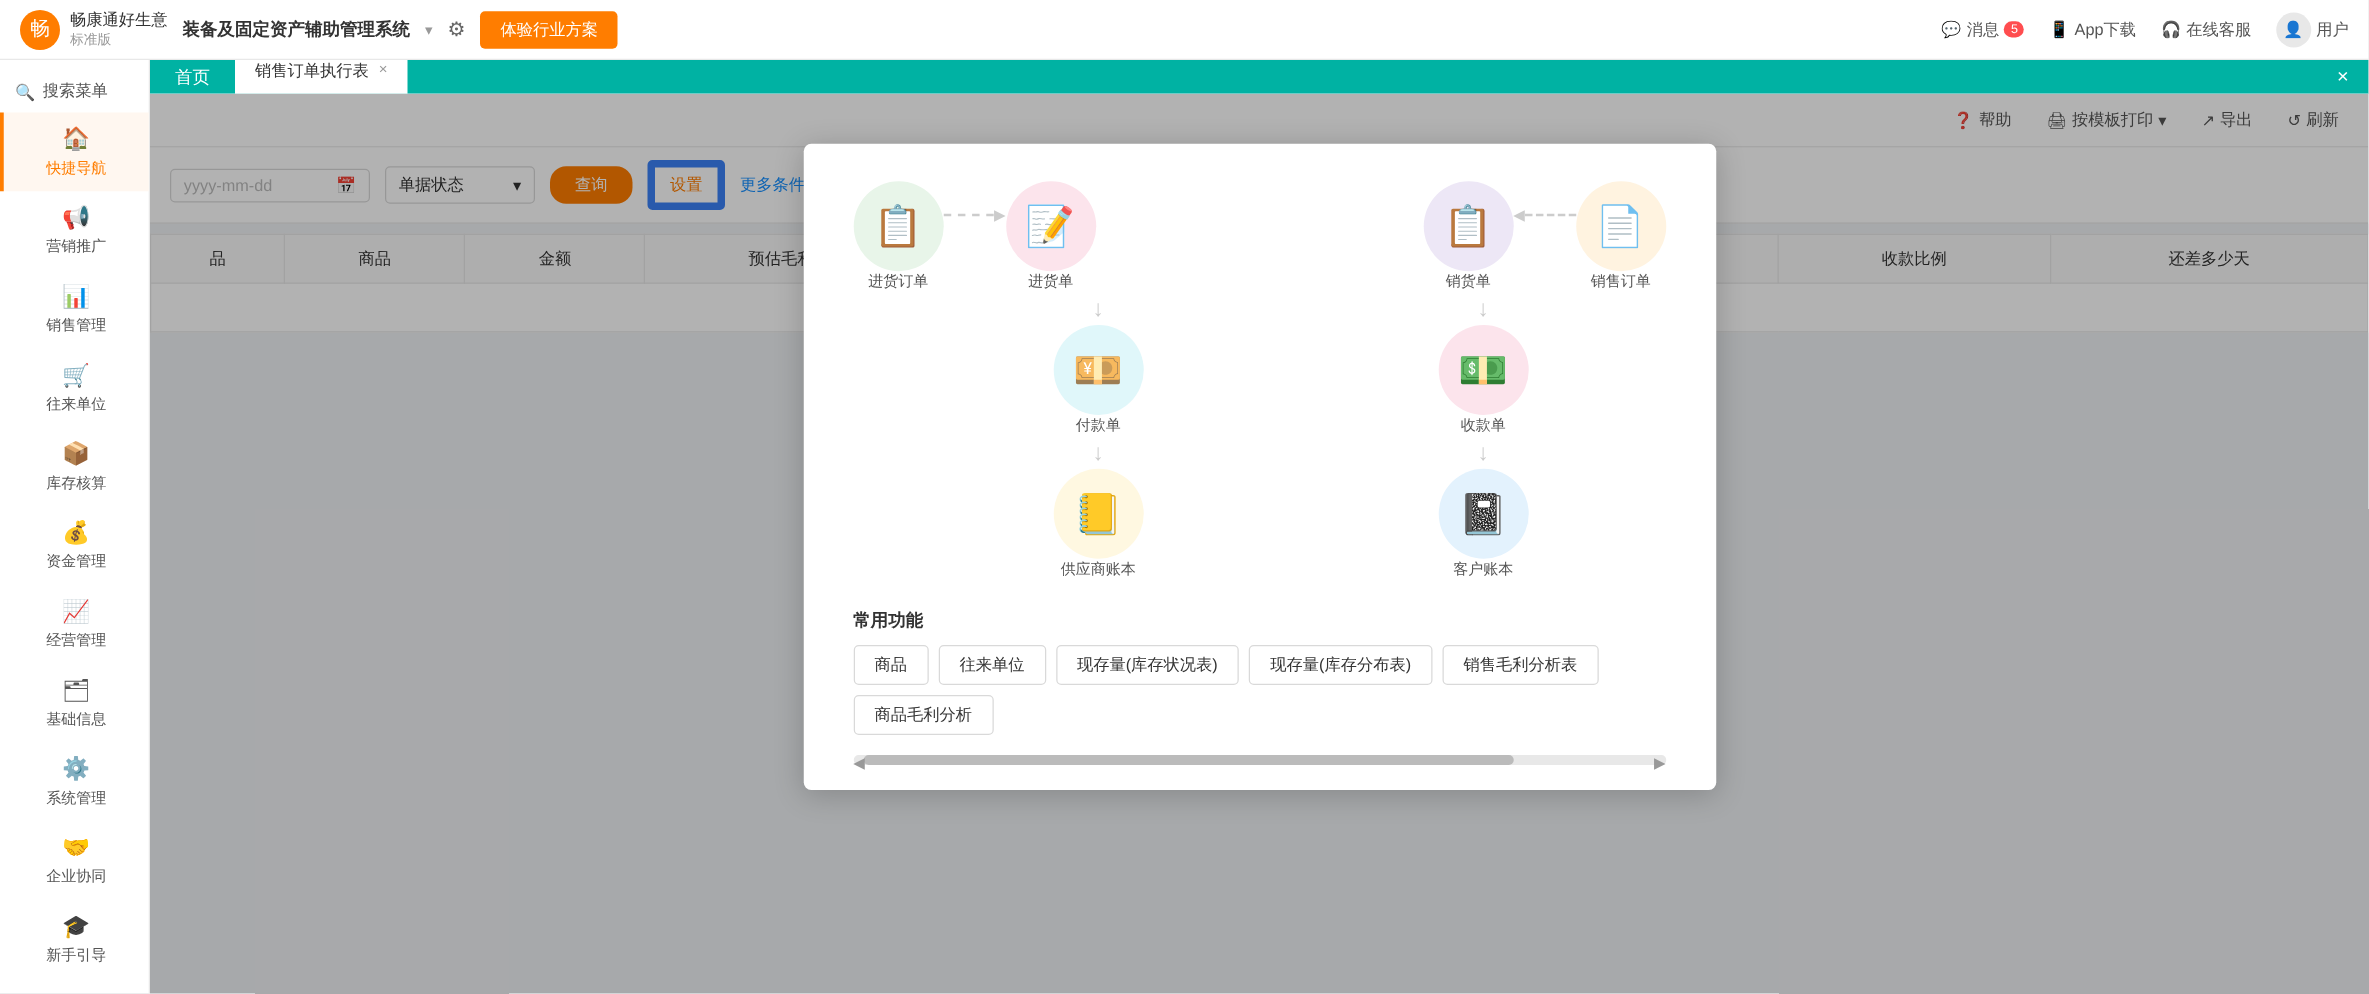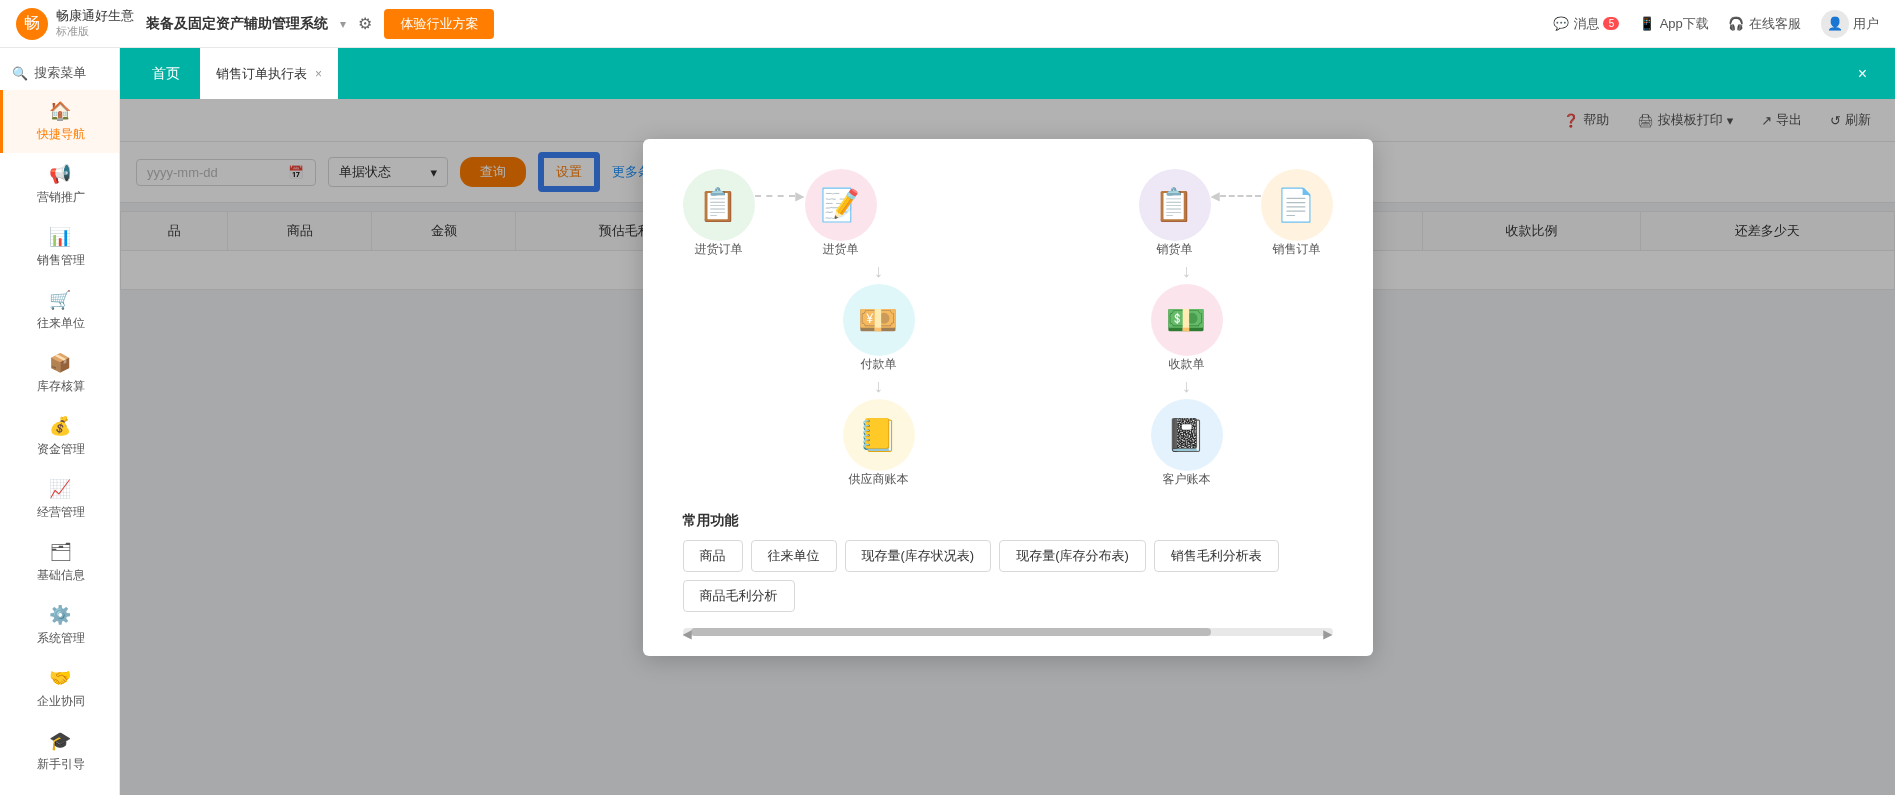--- a/index.html
+++ b/index.html
@@ -80,38 +80,37 @@
     .sidebar-icon { font-size: 18px; }
 
     
     .content-area { flex: 1; display: flex; flex-direction: column; overflow: hidden; position: relative; }
 
     
     .tab-bar {
       background: #00b2a3;
       display: flex;
       align-items: center;
-      height: 51px;
-      padding: 0 12px;
+      height: 27px;
+      padding: 0 0;
     }
     .tab-home {
       padding: 0 20px;
       height: 100%;
       display: flex;
       align-items: center;
       color: white;
       font-size: 14px;
       cursor: pointer;
     }
     .tab-item {
       background: white;
       padding: 0 16px;
       height: 100%;
       display: flex;
-      align-items: center;
       color: #333;
       font-size: 13px;
       cursor: pointer;
       gap: 8px;
     }
     .tab-close { color: #999; font-size: 12px; cursor: pointer; }
     .tab-bar-close { margin-left: auto; padding: 0 16px; color: white; cursor: pointer; font-size: 16px; }
 
     
     .main-content {
@@ -149,21 +148,21 @@
       align-items: center;
       gap: 12px;
       border-bottom: 1px solid #e8e8e8;
     }
     .filter-input {
       border: 1px solid #d9d9d9;
       border-radius: 4px;
       padding: 5px 10px;
       font-size: 13px;
       color: #999;
-      width: 180px;
+      width: 160px;
       display: flex;
       align-items: center;
       gap: 6px;
     }
     .filter-select {
       border: 1px solid #d9d9d9;
       border-radius: 4px;
       padding: 5px 10px;
       font-size: 13px;
       color: #333;

